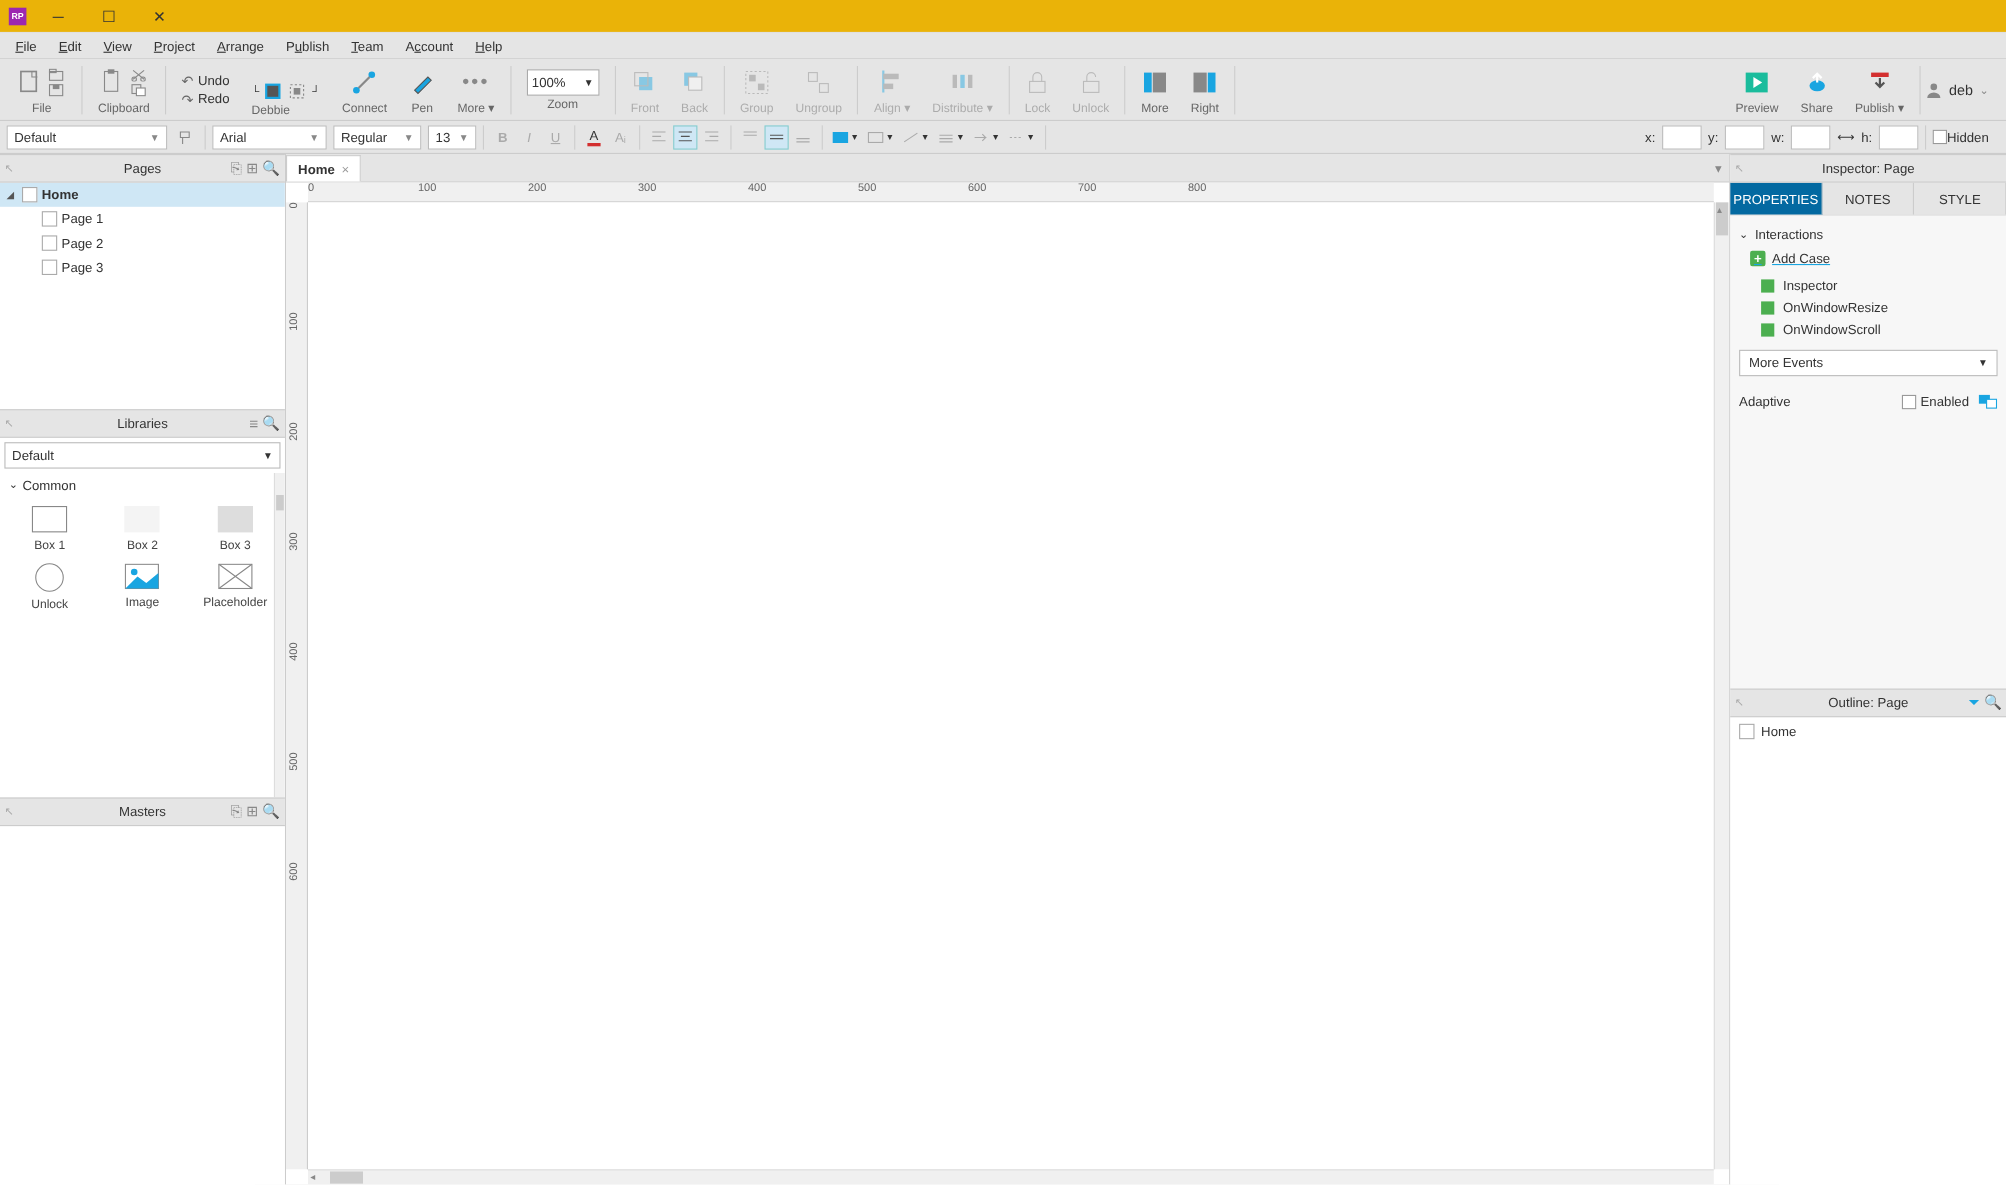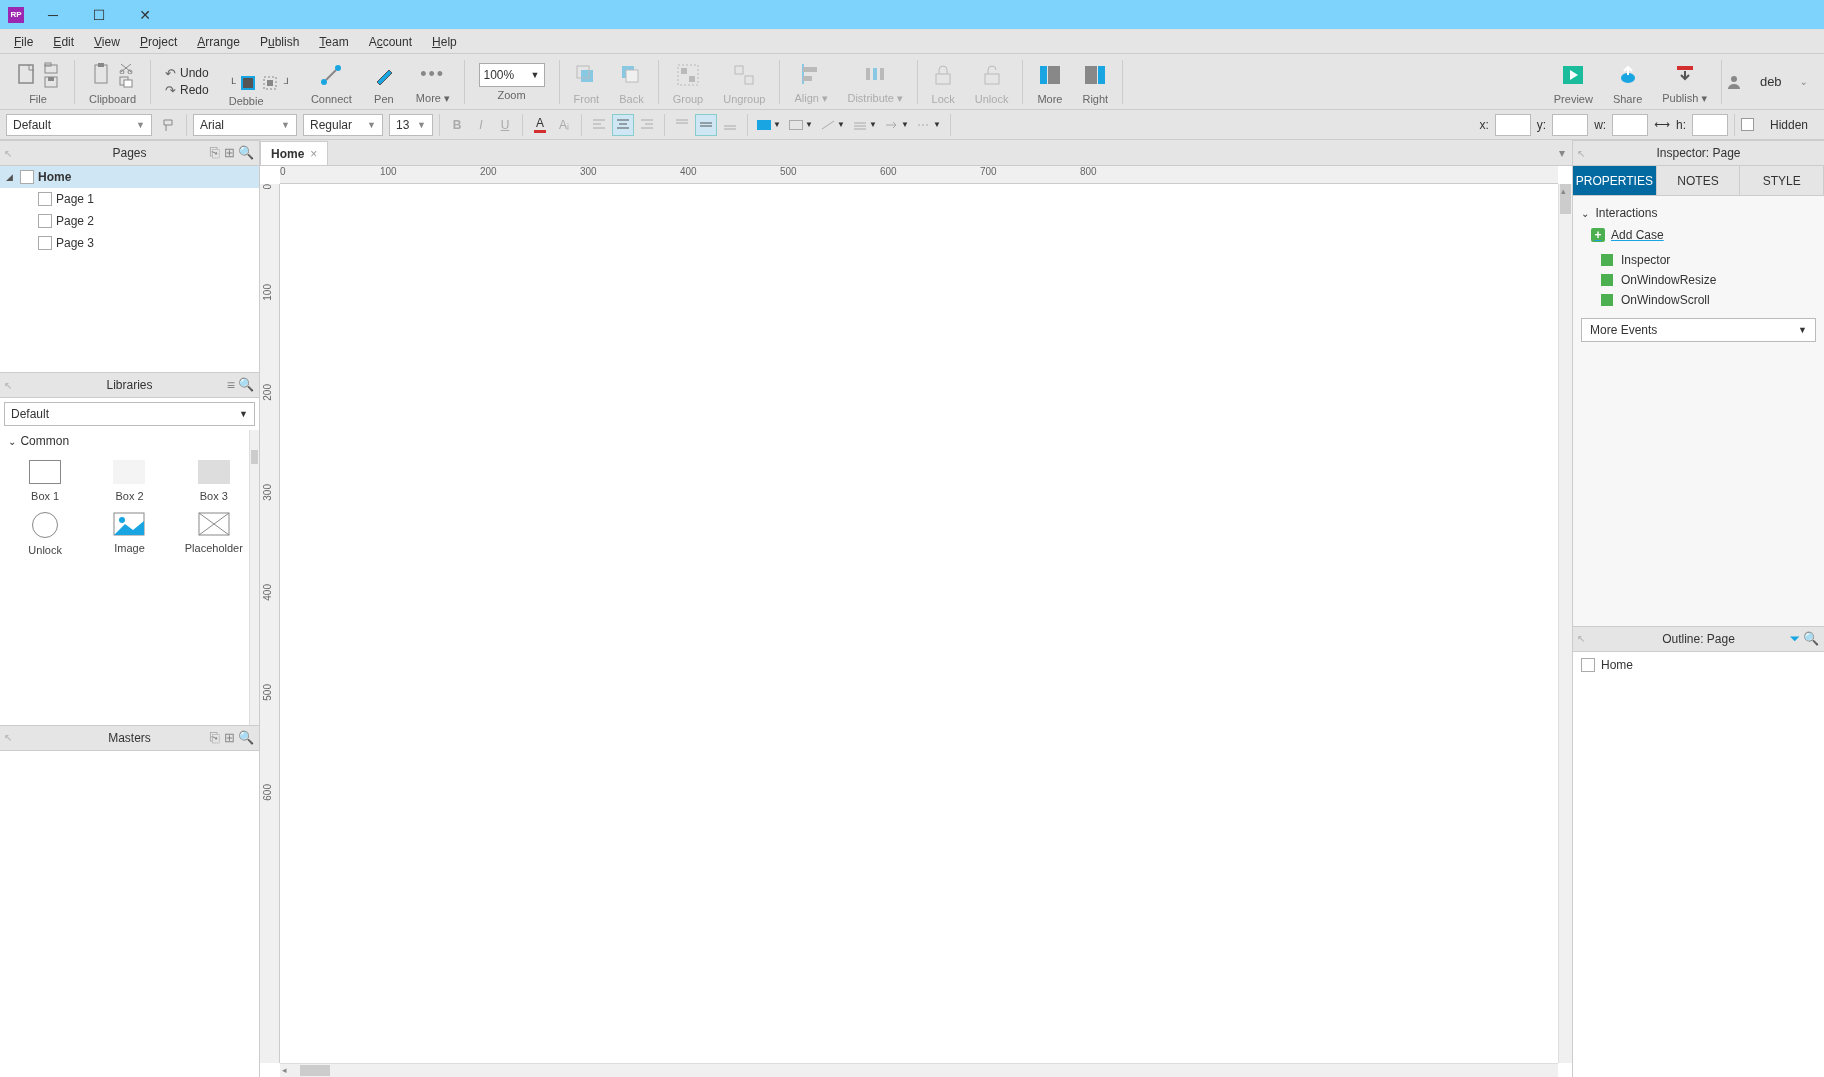--- a/index.html
+++ b/index.html
@@ -1,32 +1,32 @@
 <!DOCTYPE html>
 <html><head>
 <meta charset="utf-8">
 <style>
 *{box-sizing:border-box;margin:0;padding:0;font-family:Arial,sans-serif;font-size:12px;color:#333;user-select:none}
 body{background:#fff;width:1824px;height:1077px;overflow:hidden;display:flex;flex-direction:column}
-.titlebar{height:30px;background:#7dd3fc;display:flex;align-items:center;padding:0 8px;border-bottom:1px solid #e0e0e0}
+.titlebar{height:30px;background:#eab308;display:flex;align-items:center;padding:0 8px;border-bottom:1px solid #e0e0e0}
 .titlebar .logo{width:16px;height:16px;background:#9c27b0;margin-right:6px;display:flex;align-items:center;justify-content:center;color:#fff;font-size:8px;font-weight:bold}
 .titlebar .title{flex:1;color:#555}
 .winbtn{width:46px;height:30px;display:flex;align-items:center;justify-content:center;font-size:14px;color:#333}
 .menubar{height:24px;background:#e5e5e5;display:flex;align-items:center;padding:0 4px;border-bottom:1px solid #ccc}
 .menubar span{padding:3px 10px;cursor:default}
 .menubar span u{text-decoration:underline}
 .toolbar{height:56px;background:#e5e5e5;display:flex;align-items:center;padding:0 6px;border-bottom:1px solid #ccc;gap:0}
 .tgroup{display:flex;flex-direction:column;align-items:center;padding:0 10px;height:50px;justify-content:center}
 .tgroup .icons{display:flex;gap:6px;align-items:center;height:32px}
 .tgroup .lbl{font-size:11px;color:#666;margin-top:2px}
 .tsep{width:1px;height:44px;background:#ccc;margin:0 4px}
 .tbtn-stack{display:flex;flex-direction:column;gap:2px;font-size:11px;color:#666}
 .tbtn-stack div{display:flex;align-items:center;gap:4px}
 .zoom-box{width:66px;height:24px;background:#fff;border:1px solid #aaa;display:flex;align-items:center;justify-content:space-between;padding:0 4px;font-size:12px}
-.rightuser{margin-left:auto;display:flex;align-items:center;gap:18px;padding-right:10px}
+.rightuser{margin-left:auto;display:flex;align-items:center;gap:6px;padding-right:10px}
 .fmtbar{height:30px;background:#e5e5e5;display:flex;align-items:center;padding:0 6px;border-bottom:1px solid #ccc;gap:6px}
 .combo{height:22px;background:#fff;border:1px solid #bbb;display:flex;align-items:center;padding:0 6px;font-size:11px;color:#888;justify-content:space-between}
 .combo .arr{font-size:9px;color:#888}
 .fsep{width:1px;height:22px;background:#ccc}
 .ficons{display:flex;gap:2px}
 .fbtn{width:22px;height:22px;border:1px solid transparent;display:flex;align-items:center;justify-content:center;color:#aaa;font-size:12px}
 .content{flex:1;display:flex;overflow:hidden}
 .leftcol{width:260px;display:flex;flex-direction:column;border-right:1px solid #ccc;background:#f7f7f7}
 .panelhdr{height:26px;background:#e5e5e5;border-bottom:1px solid #ccc;border-top:1px solid #ccc;display:flex;align-items:center;padding:0 6px;font-size:12px;color:#555;justify-content:center;position:relative}
 .panelhdr .phtitle{position:absolute;left:50%;transform:translateX(-50%)}
@@ -452,21 +452,21 @@
   <span>x:</span>
     <input class="combo" style="width: 36px; padding: 0px 2px;">
   <span>y:</span>
     <input class="combo" style="width: 36px; padding: 0px 2px;">
   <span>w:</span>
     <input class="combo" style="width: 36px; padding: 0px 2px;">
   <span style="font-size:11px">⟷</span>
   <span>h:</span>
     <input class="combo" style="width: 36px; padding: 0px 2px;">
   <div class="fsep"></div>
-  <div style="display:flex;align-items:flex-start;gap:16px;padding-right:10px">
+  <div style="display:flex;align-items:flex-start;gap:0;padding-right:10px">
     <div style="width:13px;height:13px;border:1px solid #999;background:#fff"></div>
     <span>Hidden</span>
   </div>
 </div>
 
 <div class="content">
 
   <div class="leftcol">
     <div class="panelhdr">
       <span class="phleft">↖</span>
@@ -635,20 +635,33 @@
           <span>OnWindowResize</span>
         </div>
       <div class="ev">
           <span class="evic"></span>
           <span>OnWindowScroll</span>
         </div>
       <div class="moreev">
           <span>More Events</span>
           <span style="font-size:9px">▼</span>
         </div>
+      <div class="adapt">
+        <span>Adaptive</span>
+        <div style="display:flex;align-items:center;gap:8px">
+          <div class="chk">
+              <div class="box"></div>
+              <span>Enabled</span>
+            </div>
+          <svg width="18" height="14">
+              <rect x="1" y="1" width="10" height="8" fill="#19a5e1"></rect>
+              <rect x="8" y="5" width="9" height="8" fill="#fff" stroke="#19a5e1"></rect>
+            </svg>
+        </div>
+      </div>
     </div>
 
     <div class="panelhdr">
       <span class="phleft">↖</span>
       <span class="phtitle">Outline: Page</span>
       <span class="phicons">
         <span style="color:#19a5e1;font-size:13px">⏷</span>
         <span style="font-size:13px;color:#888">🔍</span>
       </span>
     </div>

